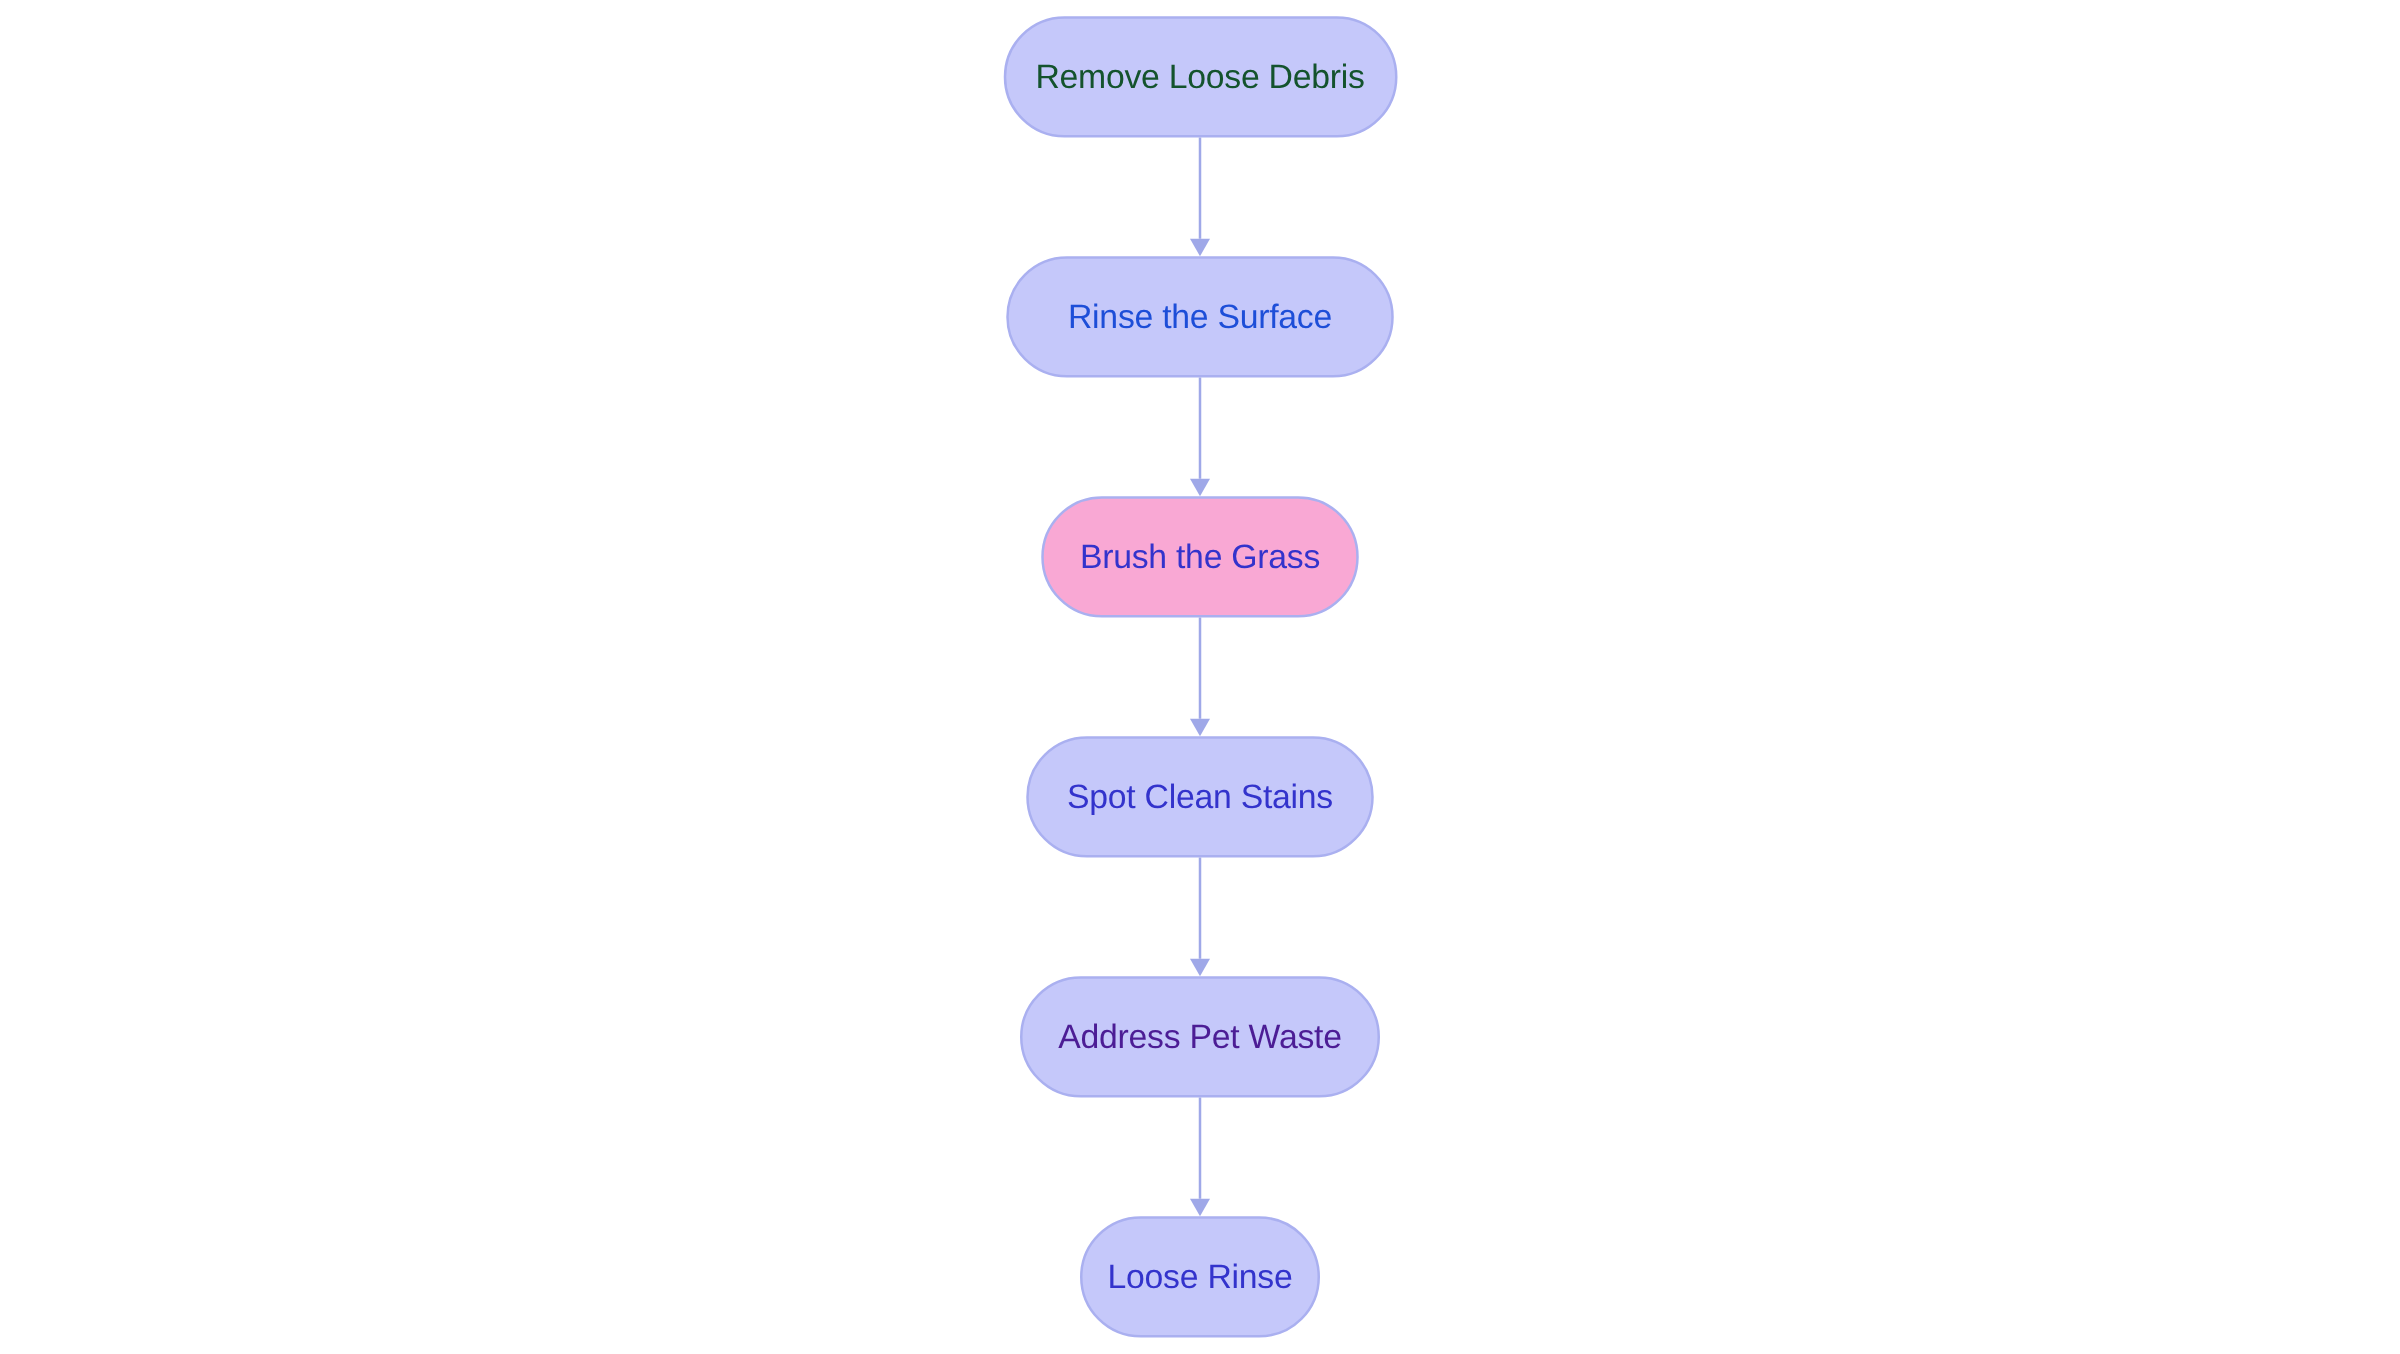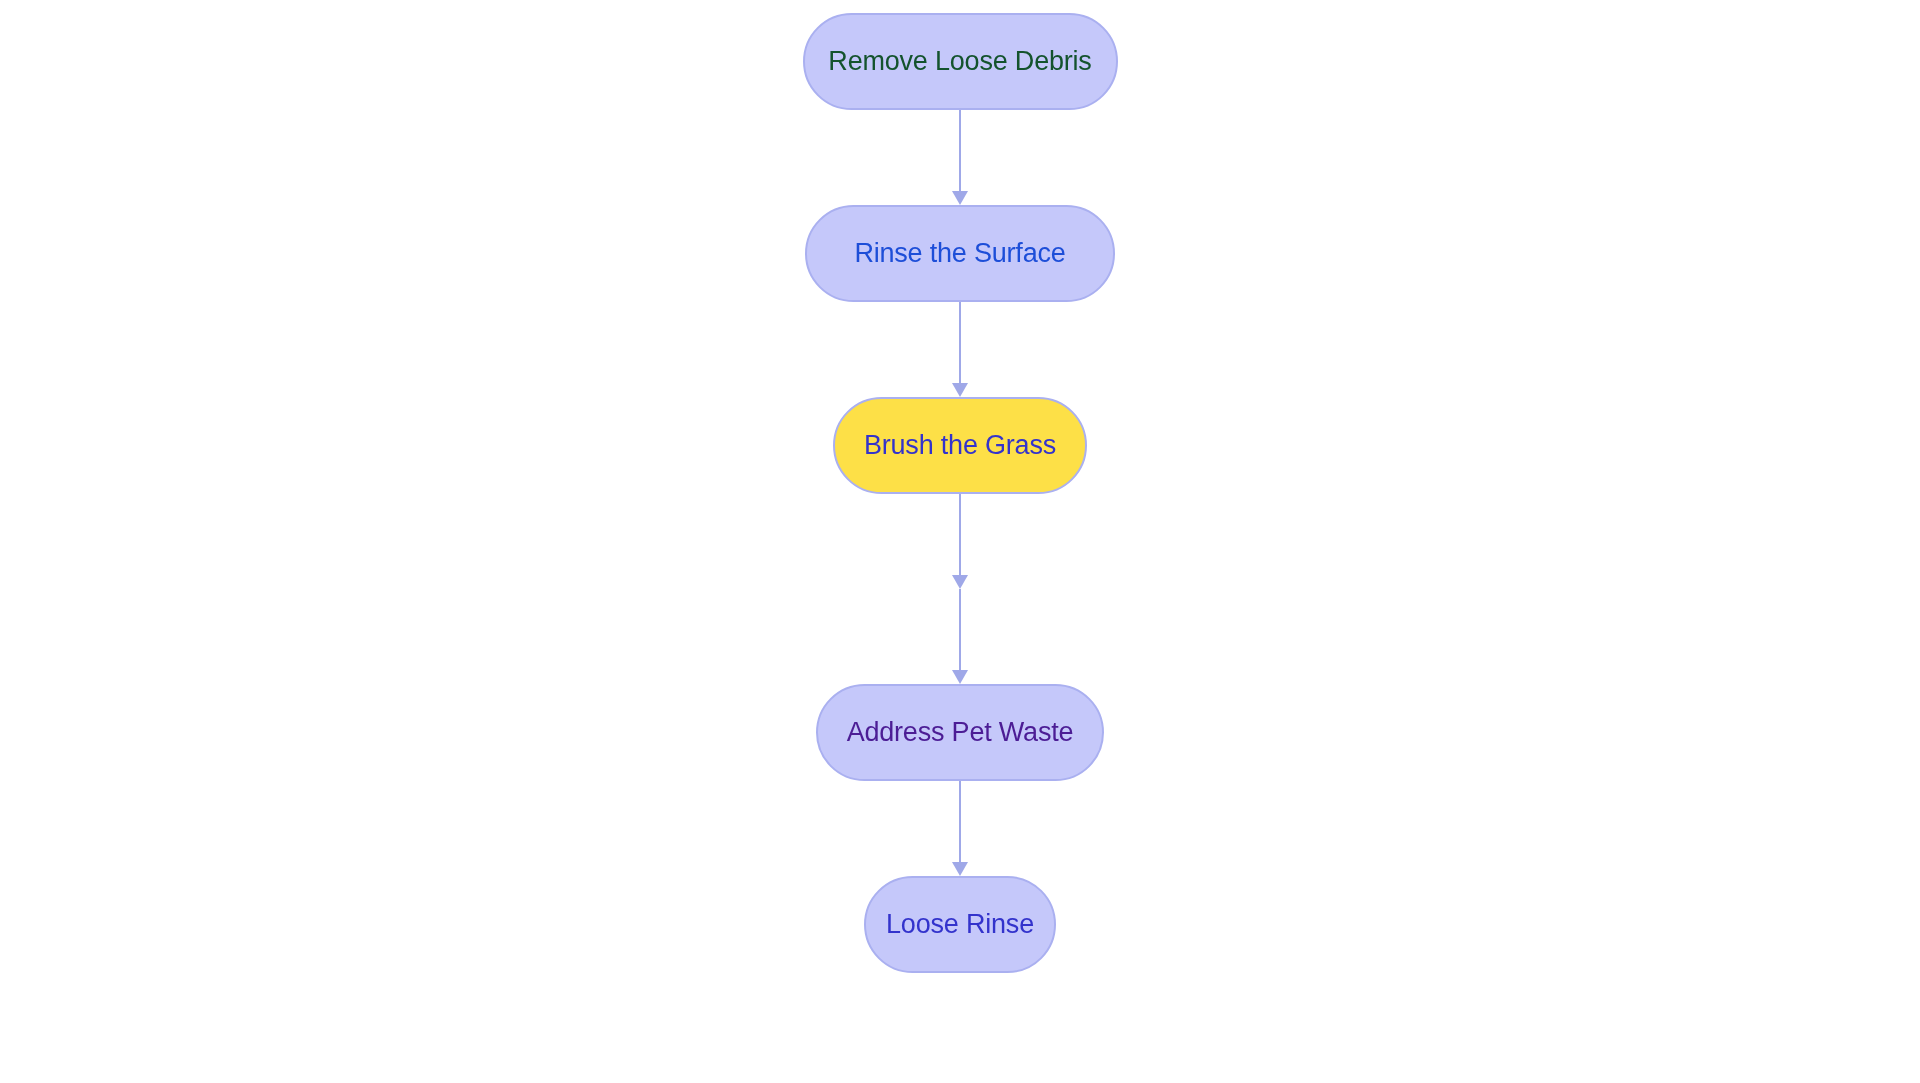--- a/index.html
+++ b/index.html
@@ -89,26 +89,29 @@
       <div class="connector-line" style="background: rgb(159, 168, 232);"></div>
       <div class="connector-arrowhead" style="border-top-color: rgb(159, 168, 232);"></div>
     </div>
     <div class="node" style="width: 310px; background: rgb(197, 200, 250); border-color: rgb(170, 176, 240);">
       <span class="node-label" style="color: #1d4ed8;">Rinse the Surface</span>
     </div>
     <div class="connector">
       <div class="connector-line" style="background: rgb(159, 168, 232);"></div>
       <div class="connector-arrowhead" style="border-top-color: rgb(159, 168, 232);"></div>
     </div>
-    <div class="node" style="width: 254px; background: #fde047; border-color: rgb(170, 176, 240);">
+    <div class="node" style="width: 254px; background: #f9a8d4; border-color: rgb(170, 176, 240);">
       <span class="node-label" style="color: rgb(51, 51, 204);">Brush the Grass</span>
     </div>
     <div class="connector">
       <div class="connector-line" style="background: rgb(159, 168, 232);"></div>
       <div class="connector-arrowhead" style="border-top-color: rgb(159, 168, 232);"></div>
+    </div>
+    <div class="node" style="width: 278px; background: rgb(197, 200, 250); border-color: rgb(170, 176, 240);">
+      <span class="node-label" style="color: rgb(51, 51, 204);">Spot Clean Stains</span>
     </div>
     <div class="connector">
       <div class="connector-line" style="background: rgb(159, 168, 232);"></div>
       <div class="connector-arrowhead" style="border-top-color: rgb(159, 168, 232);"></div>
     </div>
     <div class="node" style="width: 288px; background: rgb(197, 200, 250); border-color: rgb(170, 176, 240);">
       <span class="node-label" style="color: #4c1d95;">Address Pet Waste</span>
     </div>
     <div class="connector">
       <div class="connector-line" style="background: rgb(159, 168, 232);"></div>

